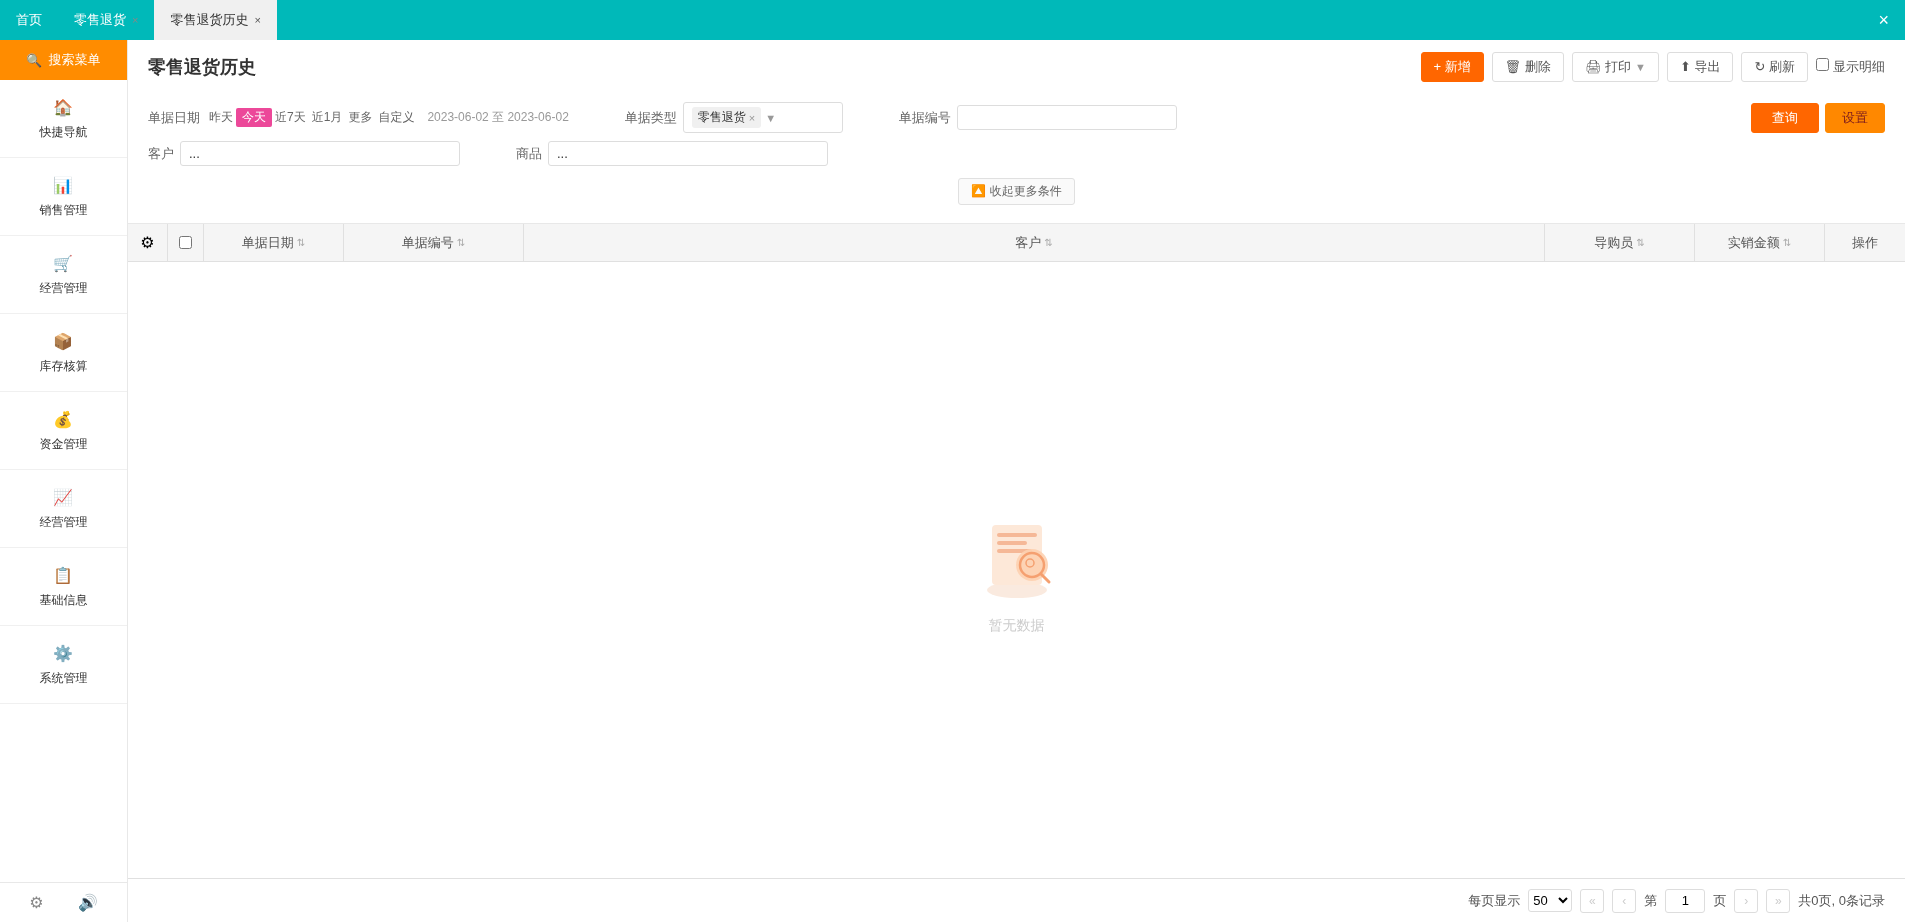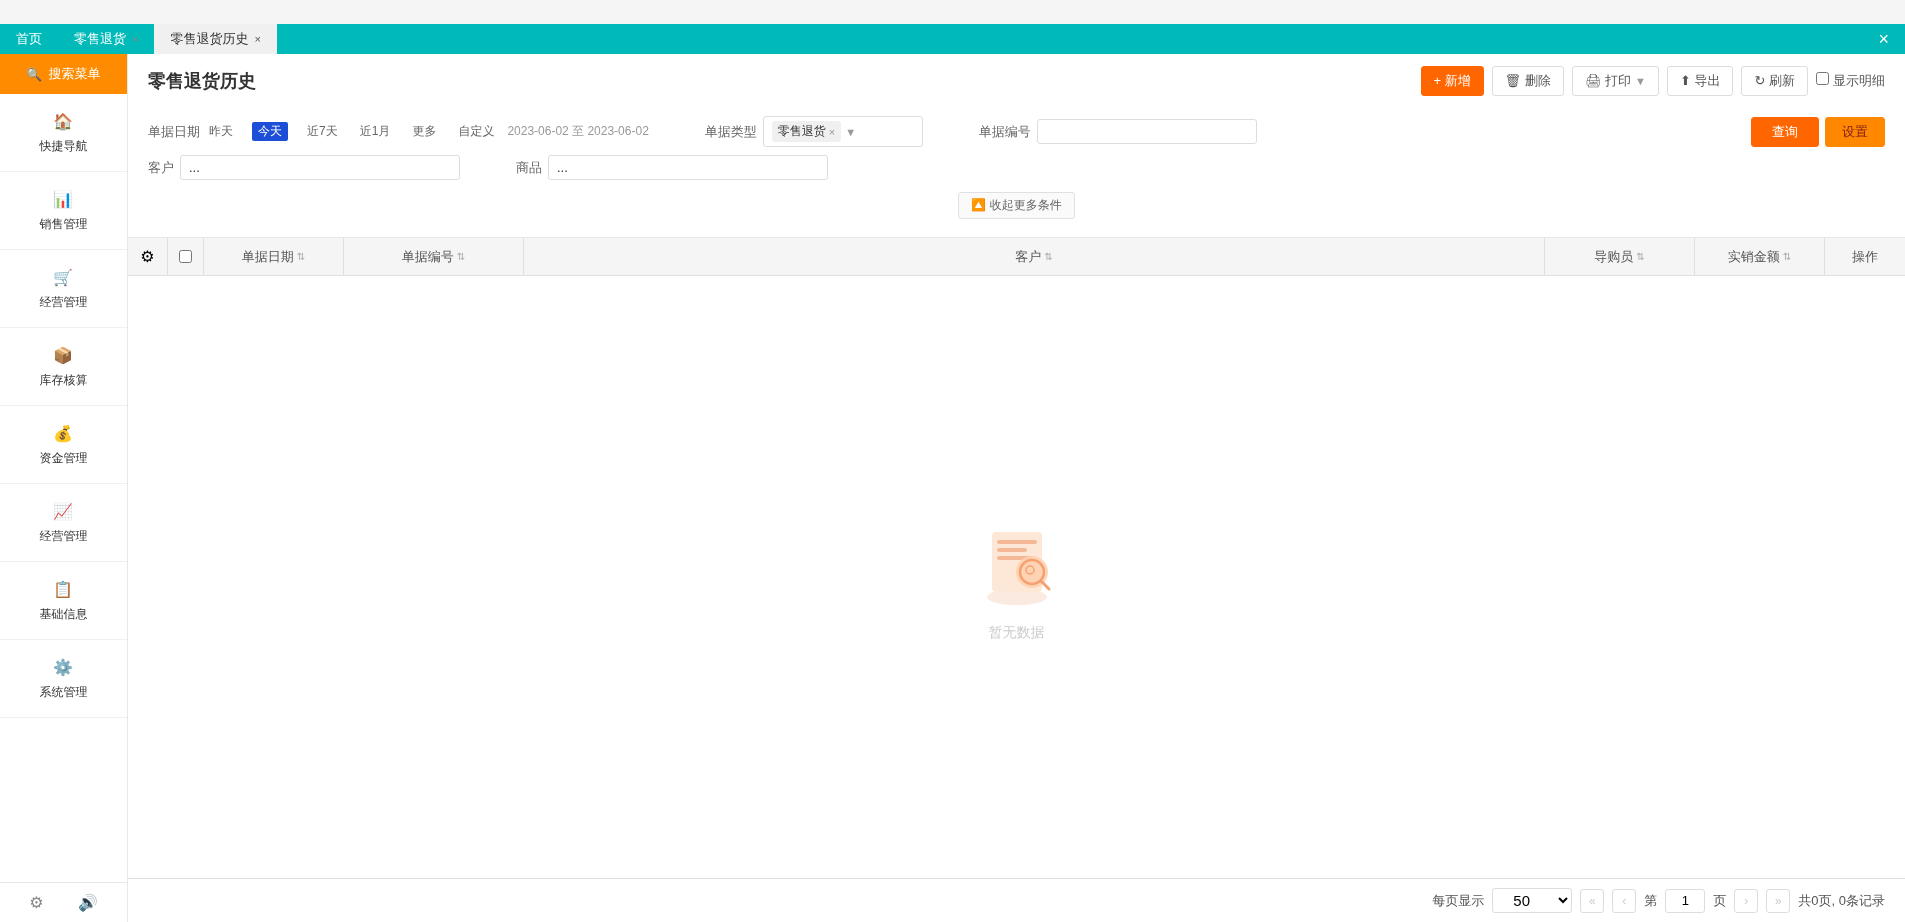--- a/index.html
+++ b/index.html
@@ -1,26 +1,25 @@
 <!DOCTYPE html>
 <html><head>
   <meta charset="utf-8">
   <style>
     * { box-sizing: border-box; margin: 0; padding: 0; font-family: 'Microsoft YaHei', Arial, sans-serif; }
     body { display: flex; flex-direction: column; height: 922px; width: 1905px; overflow: hidden; background: #f5f5f5; }
 
     
     .top-bar {
-      height: 30px;
+      height: 40px;
       background: #00b9b9;
       display: flex;
       align-items: center;
       padding: 0 0 0 0;
       flex-shrink: 0;
-      margin-top: 24px;
     }
     .top-bar-tabs {
       display: flex;
       align-items: center;
       flex: 1;
       height: 100%;
     }
     .tab-item {
       height: 100%;
       display: flex;
@@ -200,30 +199,30 @@
       color: #555;
     }
     .filter-label {
       white-space: nowrap;
       color: #666;
       font-size: 13px;
     }
     .date-shortcuts {
       display: flex;
       align-items: center;
-      gap: 16px;
+      gap: 0;
     }
     .date-shortcut {
       font-size: 12px;
       color: #666;
       cursor: pointer;
       padding: 1px 3px;
     }
     .date-shortcut.active {
-      background: #1d4ed8;
+      background: #ec4899;
       color: #fff;
       border-radius: 2px;
       padding: 1px 6px;
     }
     .date-range {
       font-size: 12px;
       color: #999;
       margin-left: 4px;
     }
     .filter-select {
@@ -396,22 +395,22 @@
       width: 40px;
       height: 24px;
       border: 1px solid #ddd;
       border-radius: 3px;
       text-align: center;
       font-size: 13px;
     }
     .page-size-select {
       border: 1px solid #ddd;
       border-radius: 3px;
-      padding: 2px 16px;
-      font-size: 15px;
+      padding: 2px 0;
+      font-size: 13px;
       background: #fff;
       cursor: pointer;
     }
   </style>
 </head>
 <body>
 
 <div class="top-bar">
   <div class="top-bar-tabs">
 

